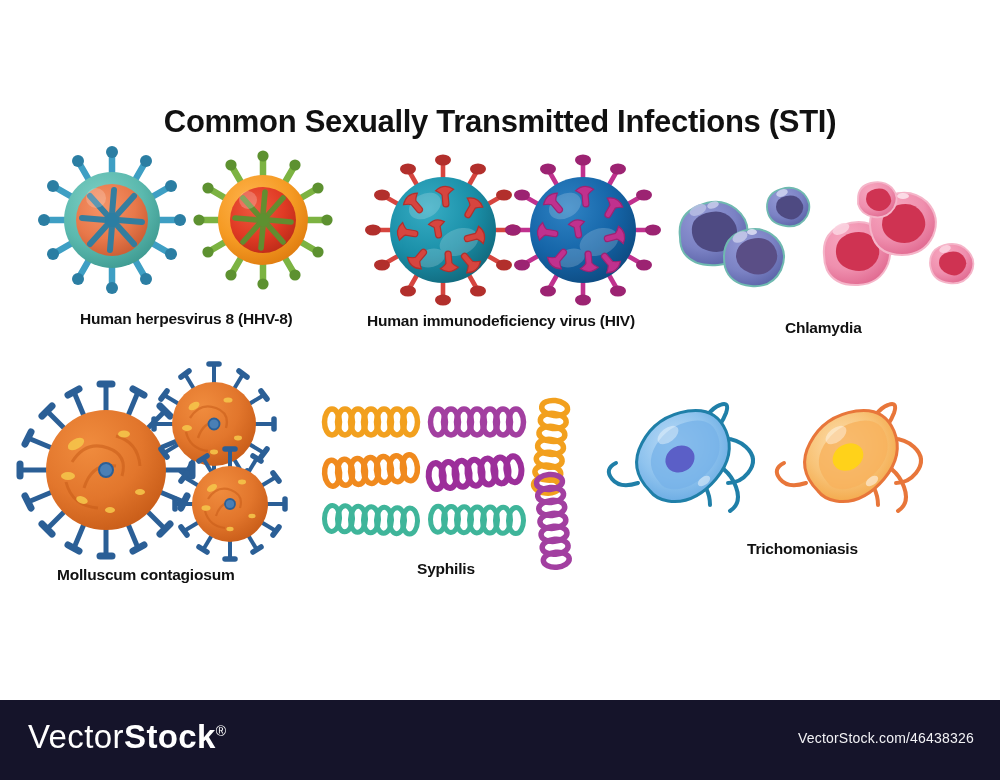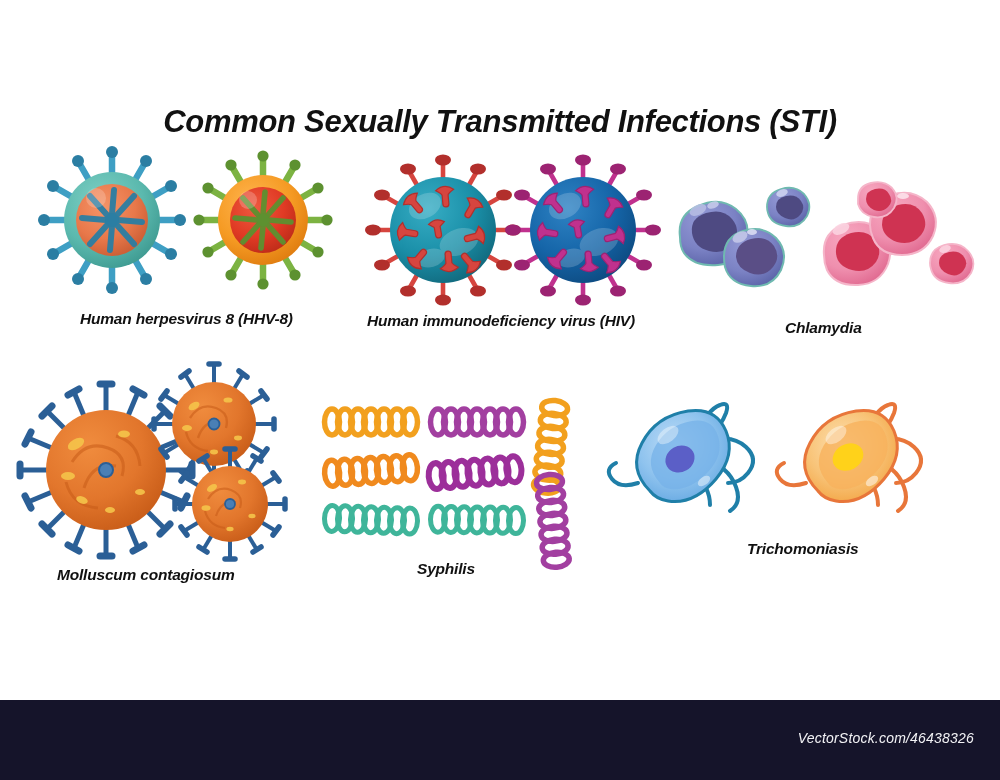--- a/index.html
+++ b/index.html
@@ -4,21 +4,21 @@
 <title>Common Sexually Transmitted Infections (STI)</title>
 <style>
   html,body{margin:0;padding:0;}
   body{
     width:1000px;height:780px;
     background:#ffffff;
     font-family:"Liberation Sans", sans-serif;
     overflow:hidden;
     position:relative;
   }
-  #stage{position:relative;width:1000px;height:780px;background:#fff;font-style:italic;}
+  #stage{position:relative;width:1000px;height:780px;background:#fff;}
 
   
   .title{
     position:absolute;left:0;top:104px;width:1000px;
     text-align:center;
     font-size:31px;font-weight:bold;color:#111111;
     letter-spacing:-0.3px;
     font-family:"Liberation Sans", sans-serif;
   }
 
@@ -647,15 +647,16 @@
         <path d="M62,88 q-16,-18 -4,-38 q12,-20 36,-24 q20,-3 26,15 q6,19 -10,36 q-18,19 -37,17 q-8,-1 -11,-6 z" fill="#f7b25c" opacity="0.8"></path>
         <ellipse cx="82" cy="62" rx="16" ry="13" fill="#ffd21a" transform="rotate(-30 82 62)"></ellipse>
         <ellipse cx="70" cy="40" rx="12" ry="7" fill="#ffffff" opacity="0.4" transform="rotate(-38 70 40)"></ellipse>
         <ellipse cx="106" cy="86" rx="7" ry="4" fill="#ffffff" opacity="0.5" transform="rotate(-35 106 86)"></ellipse>
       </g>
     </svg>
   </div>
   <div class="caption" style="left:700px;top:540px;margin-left:47px;">Trichomoniasis</div>
 
   <div class="footer"></div>
+  <div class="wm-logo"><span class="lite">Vector</span><span class="bold">Stock</span><span class="reg">®</span></div>
   <div class="wm-url">VectorStock.com/46438326</div>
 
 </div>
 
 </body></html>

